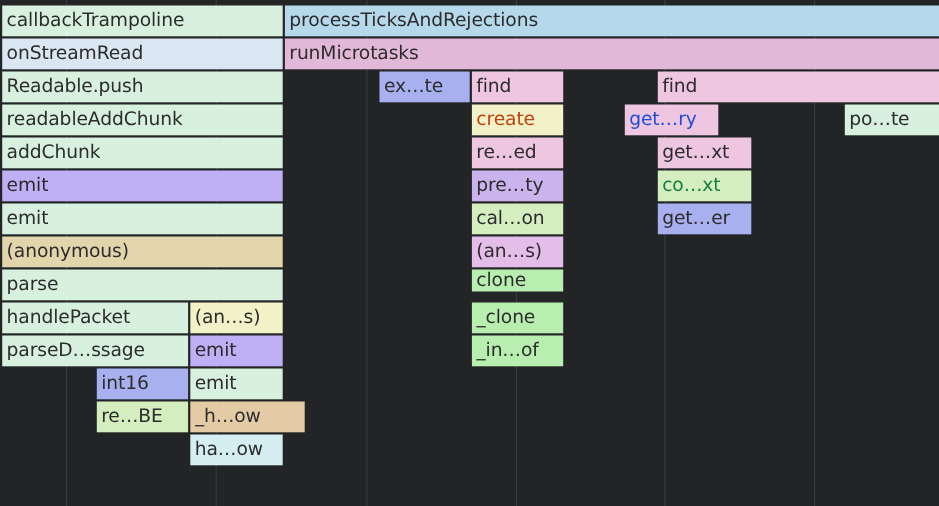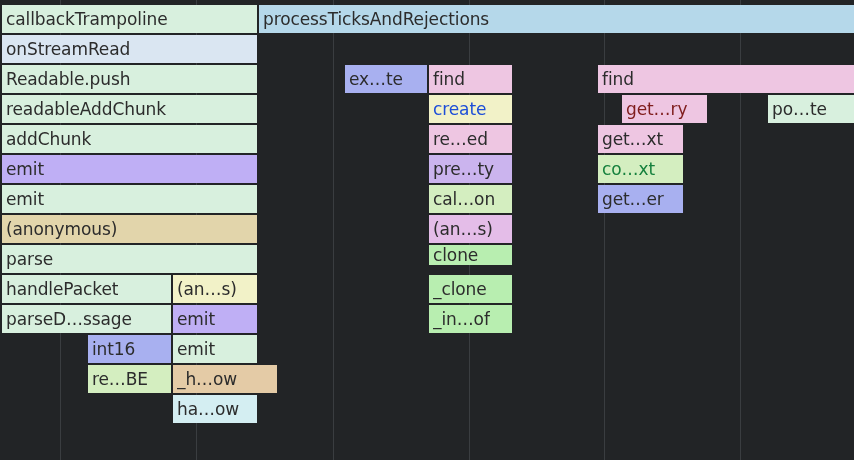--- a/index.html
+++ b/index.html
@@ -58,39 +58,42 @@
     <div class="gridline" style="left: 740px;"></div>
     <div class="frame" style="left: 2px; top: 5px; width: 255px; height: 28px; background: rgb(216, 240, 222); color: rgb(44, 44, 44);">
       <span class="lbl">callbackTrampoline</span>
     </div>
     <div class="frame" style="left: 259px; top: 5px; width: 595px; height: 28px; background: rgb(181, 216, 234); color: rgb(44, 44, 44);">
       <span class="lbl">processTicksAndRejections</span>
     </div>
     <div class="frame" style="left: 2px; top: 35px; width: 255px; height: 28px; background: rgb(218, 230, 242); color: rgb(44, 44, 44);">
       <span class="lbl">onStreamRead</span>
     </div>
+    <div class="frame" style="left: 259px; top: 35px; width: 595px; height: 28px; background: rgb(226, 184, 216); color: rgb(44, 44, 44);">
+      <span class="lbl">runMicrotasks</span>
+    </div>
     <div class="frame" style="left: 345px; top: 65px; width: 82px; height: 28px; background: rgb(168, 176, 240); color: rgb(44, 44, 44);">
       <span class="lbl">ex…te</span>
     </div>
     <div class="frame" style="left: 2px; top: 65px; width: 255px; height: 28px; background: rgb(216, 240, 222); color: rgb(44, 44, 44);">
       <span class="lbl">Readable.push</span>
     </div>
     <div class="frame" style="left: 429px; top: 65px; width: 83px; height: 28px; background: rgb(238, 198, 226); color: rgb(44, 44, 44);">
       <span class="lbl">find</span>
     </div>
     <div class="frame" style="left: 598px; top: 65px; width: 256px; height: 28px; background: rgb(238, 198, 226); color: rgb(44, 44, 44);">
       <span class="lbl">find</span>
     </div>
     <div class="frame" style="left: 2px; top: 95px; width: 255px; height: 28px; background: rgb(216, 240, 222); color: rgb(44, 44, 44);">
       <span class="lbl">readableAddChunk</span>
     </div>
-    <div class="frame" style="left: 429px; top: 95px; width: 83px; height: 28px; background: rgb(242, 242, 200); color: #1d4ed8;">
+    <div class="frame" style="left: 429px; top: 95px; width: 83px; height: 28px; background: rgb(242, 242, 200); color: #c2410c;">
       <span class="lbl">create</span>
     </div>
-    <div class="frame" style="left: 622px; top: 95px; width: 85px; height: 28px; background: rgb(238, 198, 226); color: #7f1d1d;">
+    <div class="frame" style="left: 568px; top: 95px; width: 85px; height: 28px; background: rgb(238, 198, 226); color: #1d4ed8;">
       <span class="lbl">get…ry</span>
     </div>
     <div class="frame" style="left: 768px; top: 95px; width: 86px; height: 28px; background: rgb(216, 240, 222); color: rgb(44, 44, 44);">
       <span class="lbl">po…te</span>
     </div>
     <div class="frame" style="left: 2px; top: 125px; width: 255px; height: 28px; background: rgb(216, 240, 222); color: rgb(44, 44, 44);">
       <span class="lbl">addChunk</span>
     </div>
     <div class="frame" style="left: 429px; top: 125px; width: 83px; height: 28px; background: rgb(238, 198, 226); color: rgb(44, 44, 44);">
       <span class="lbl">re…ed</span>

